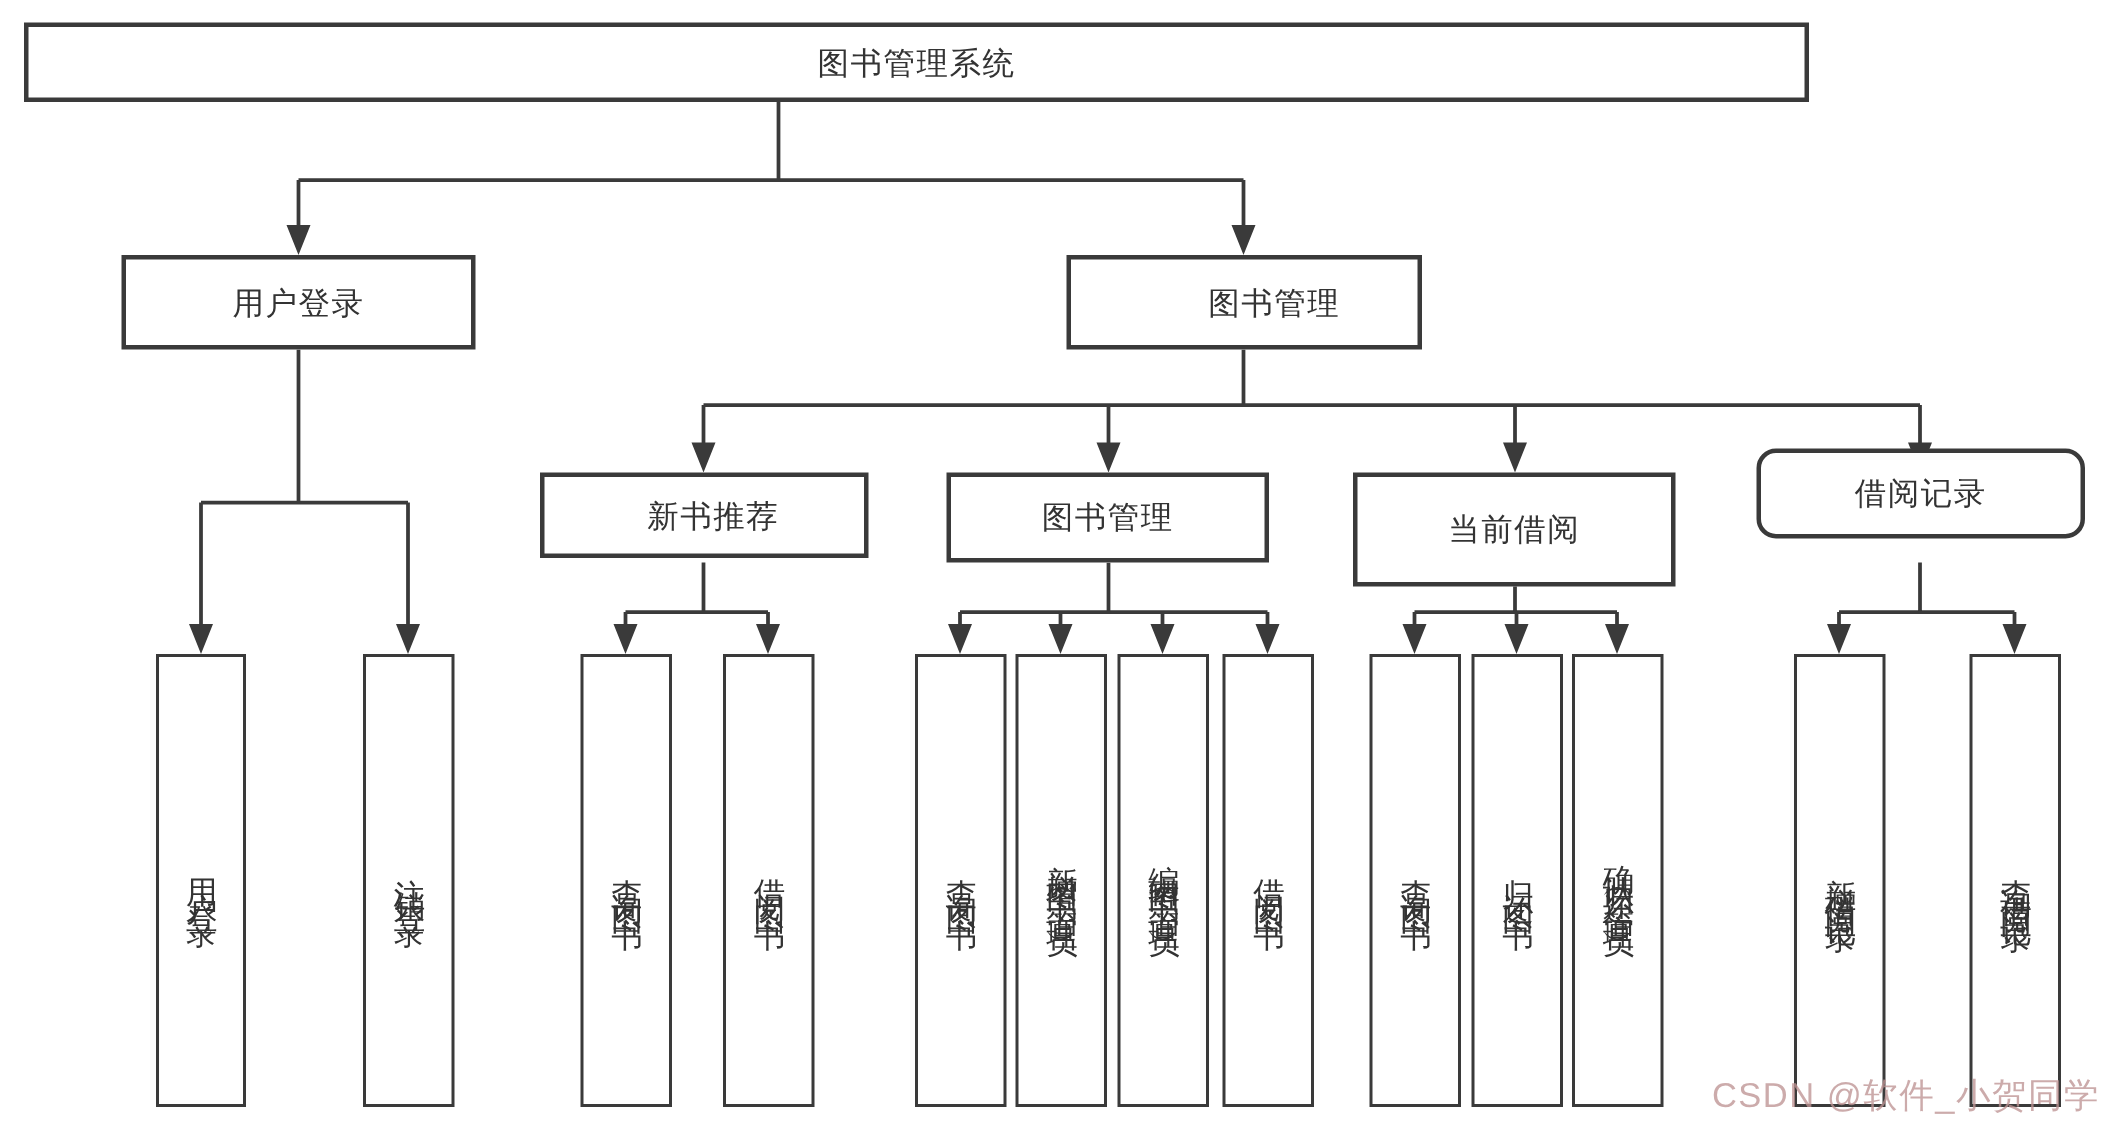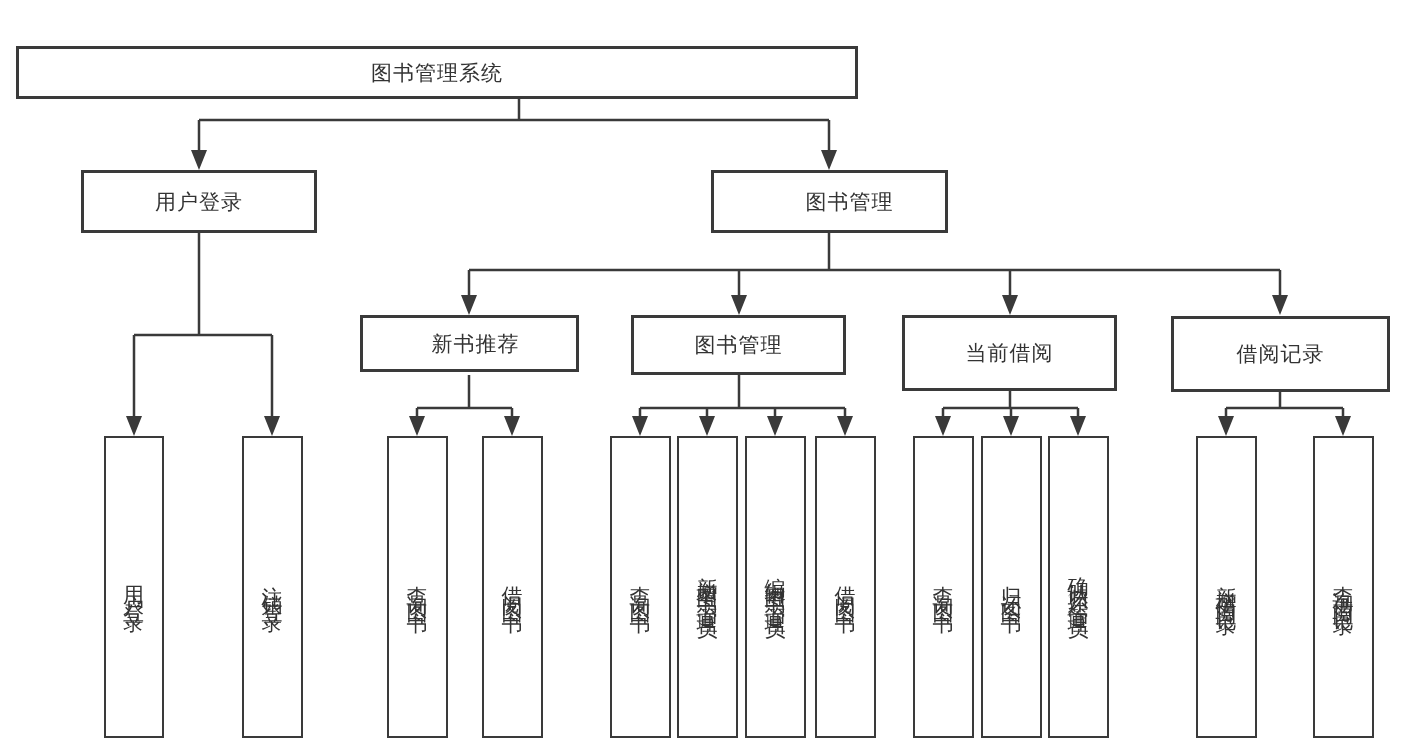--- a/index.html
+++ b/index.html
@@ -72,42 +72,43 @@
       M1002 295 L1018 295 L1010 315 Z  M1272 295 L1288 295 L1280 315 Z
       M126 416 L142 416 L134 436 Z  M264 416 L280 416 L272 436 Z
       M409 416 L425 416 L417 436 Z  M504 416 L520 416 L512 436 Z
       M632 416 L648 416 L640 436 Z  M699 416 L715 416 L707 436 Z
       M767 416 L783 416 L775 436 Z  M837 416 L853 416 L845 436 Z
       M935 416 L951 416 L943 436 Z  M1003 416 L1019 416 L1011 436 Z
       M1070 416 L1086 416 L1078 436 Z
       M1218 416 L1234 416 L1226 436 Z  M1335 416 L1351 416 L1343 436 Z"></path>
   </svg>
 
-  <div class="box h-box" style="left:16px; top:15px; width:842px; height:53px;margin-top:31px;">图书管理系统</div>
+  <div class="box h-box" style="left:16px; top:15px; width:1190px; height:53px;">图书管理系统</div>
 
   <div class="box h-box" style="left:81px; top:170px; width:236px; height:63px;">用户登录</div>
   <div class="box h-box" style="left:711px; top:170px; width:237px; height:63px;padding-left:40px;">图书管理</div>
 
   <div class="box h-box" style="left:360px; top:315px; width:219px; height:57px;padding-left:12px;">新书推荐</div>
   <div class="box h-box" style="left:631px; top:315px; width:215px; height:60px;">图书管理</div>
   <div class="box h-box" style="left:902px; top:315px; width:215px; height:76px;">当前借阅</div>
-  <div class="box h-box" style="left:1171px; top:316px; width:219px; height:76px;">借阅记录</div>
+  <div class="box h-box" style="left:1171px; top:299px; width:219px; height:60px;border-radius:13px;">借阅记录</div>
 
   <div class="box v-box" style="left:104px; top:436px; width:60px; height:302px;">用户登录</div>
   <div class="box v-box" style="left:242px; top:436px; width:61px; height:302px;">注销登录</div>
 
   <div class="box v-box" style="left:387px; top:436px; width:61px; height:302px;">查询图书</div>
   <div class="box v-box" style="left:482px; top:436px; width:61px; height:302px;">借阅图书</div>
 
   <div class="box v-box" style="left:610px; top:436px; width:61px; height:302px;">查询图书</div>
   <div class="box v-box long" style="left:677px; top:436px; width:61px; height:302px;">新增图书（管理员）</div>
   <div class="box v-box long" style="left:745px; top:436px; width:61px; height:302px;">编辑图书（管理员）</div>
   <div class="box v-box" style="left:815px; top:436px; width:61px; height:302px;">借阅图书</div>
 
   <div class="box v-box" style="left:913px; top:436px; width:61px; height:302px;">查询图书</div>
   <div class="box v-box" style="left:981px; top:436px; width:61px; height:302px;">归还图书</div>
   <div class="box v-box long" style="left:1048px; top:436px; width:61px; height:302px;">确认归还（管理员）</div>
 
   <div class="box v-box long" style="left:1196px; top:436px; width:61px; height:302px;">新增借阅记录</div>
   <div class="box v-box long" style="left:1313px; top:436px; width:61px; height:302px;">查询借阅记录</div>
 
+  <div id="watermark">CSDN @软件_小贺同学</div>
 
 </div>
 
 </body></html>

